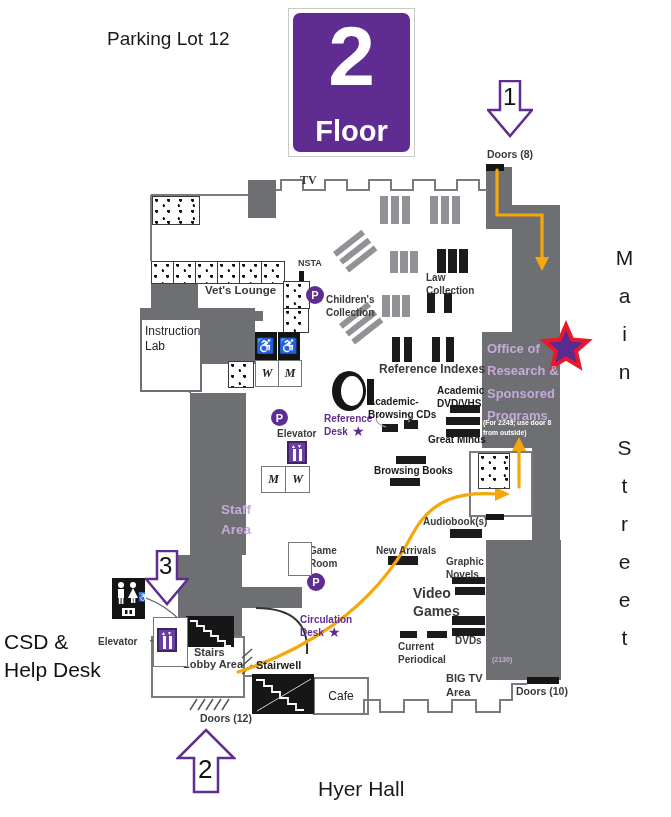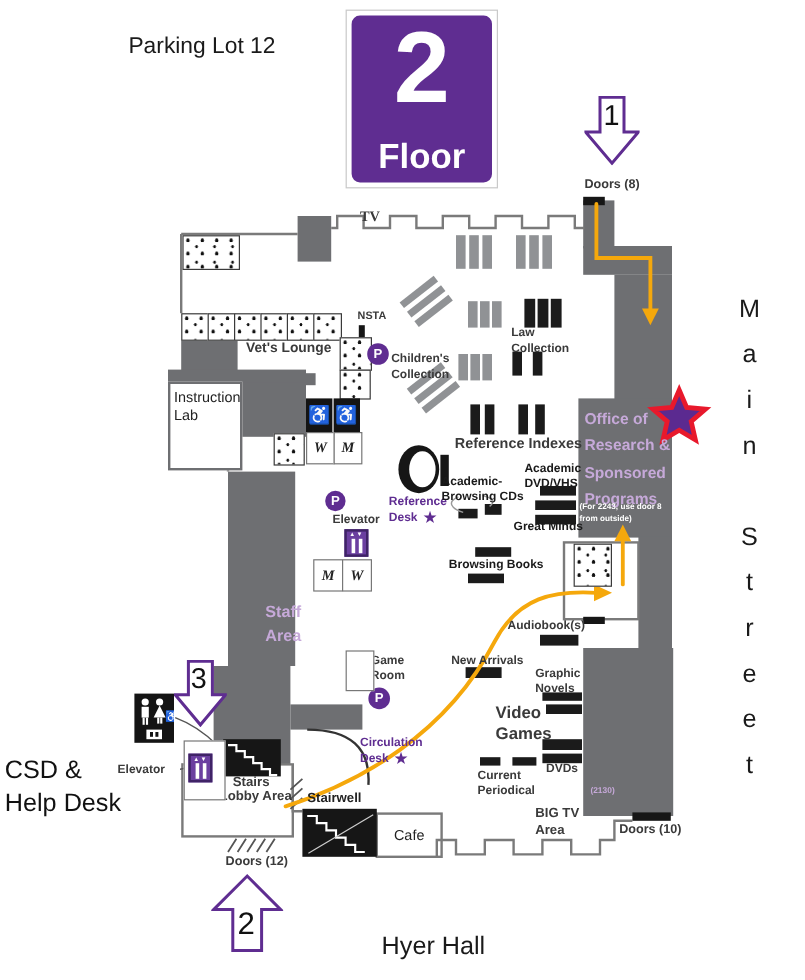--- a/index.html
+++ b/index.html
@@ -202,21 +202,21 @@
   <div class="num" style="left:22px;top:26px;font-size:26px;">2</div>
 </div>
 
 <div class="vertical" style="position:absolute;left:612px;top:246px;">Main Street</div>
 <div class="lbl" style="left:4px;top:628px;font-size:21px;font-weight:500;color:#111;line-height:1.32;">CSD &amp;
 Help Desk</div>
 <div class="lbl dark" style="left:318px;top:776px;font-size:21px;font-weight:500;">Hyer Hall</div>
 
 <div class="lbl" style="left:487px;top:148px;font-size:10.5px;">Doors (8)</div>
 <div class="lbl" style="left:516px;top:685px;font-size:10.5px;">Doors (10)</div>
-<div class="lbl" style="left:188px;top:712px;font-size:10.5px;">Doors (12)</div>
+<div class="lbl" style="left:200px;top:712px;font-size:10.5px;">Doors (12)</div>
 
 <div class="lbl" style="left:300px;top:173px;font-size:12px;font-family:Liberation Serif, serif;">TV</div>
 <div class="lbl" style="left:298px;top:258px;font-size:9px;">NSTA</div>
 <div class="lbl" style="left:205px;top:283px;font-size:11.5px;">Vet's Lounge</div>
 <div class="lbl" style="left:326px;top:294px;font-size:10px;">Children's
 Collection</div>
 <div class="lbl" style="left:426px;top:272px;font-size:10px;">Law
 Collection</div>
 <div class="lbl" style="left:379px;top:362px;font-size:12px;">Reference Indexes</div>
 <div class="whitebox" style="left:140px;top:318px;width:58px;height:70px;border:2px solid #6e6f72;"></div>

